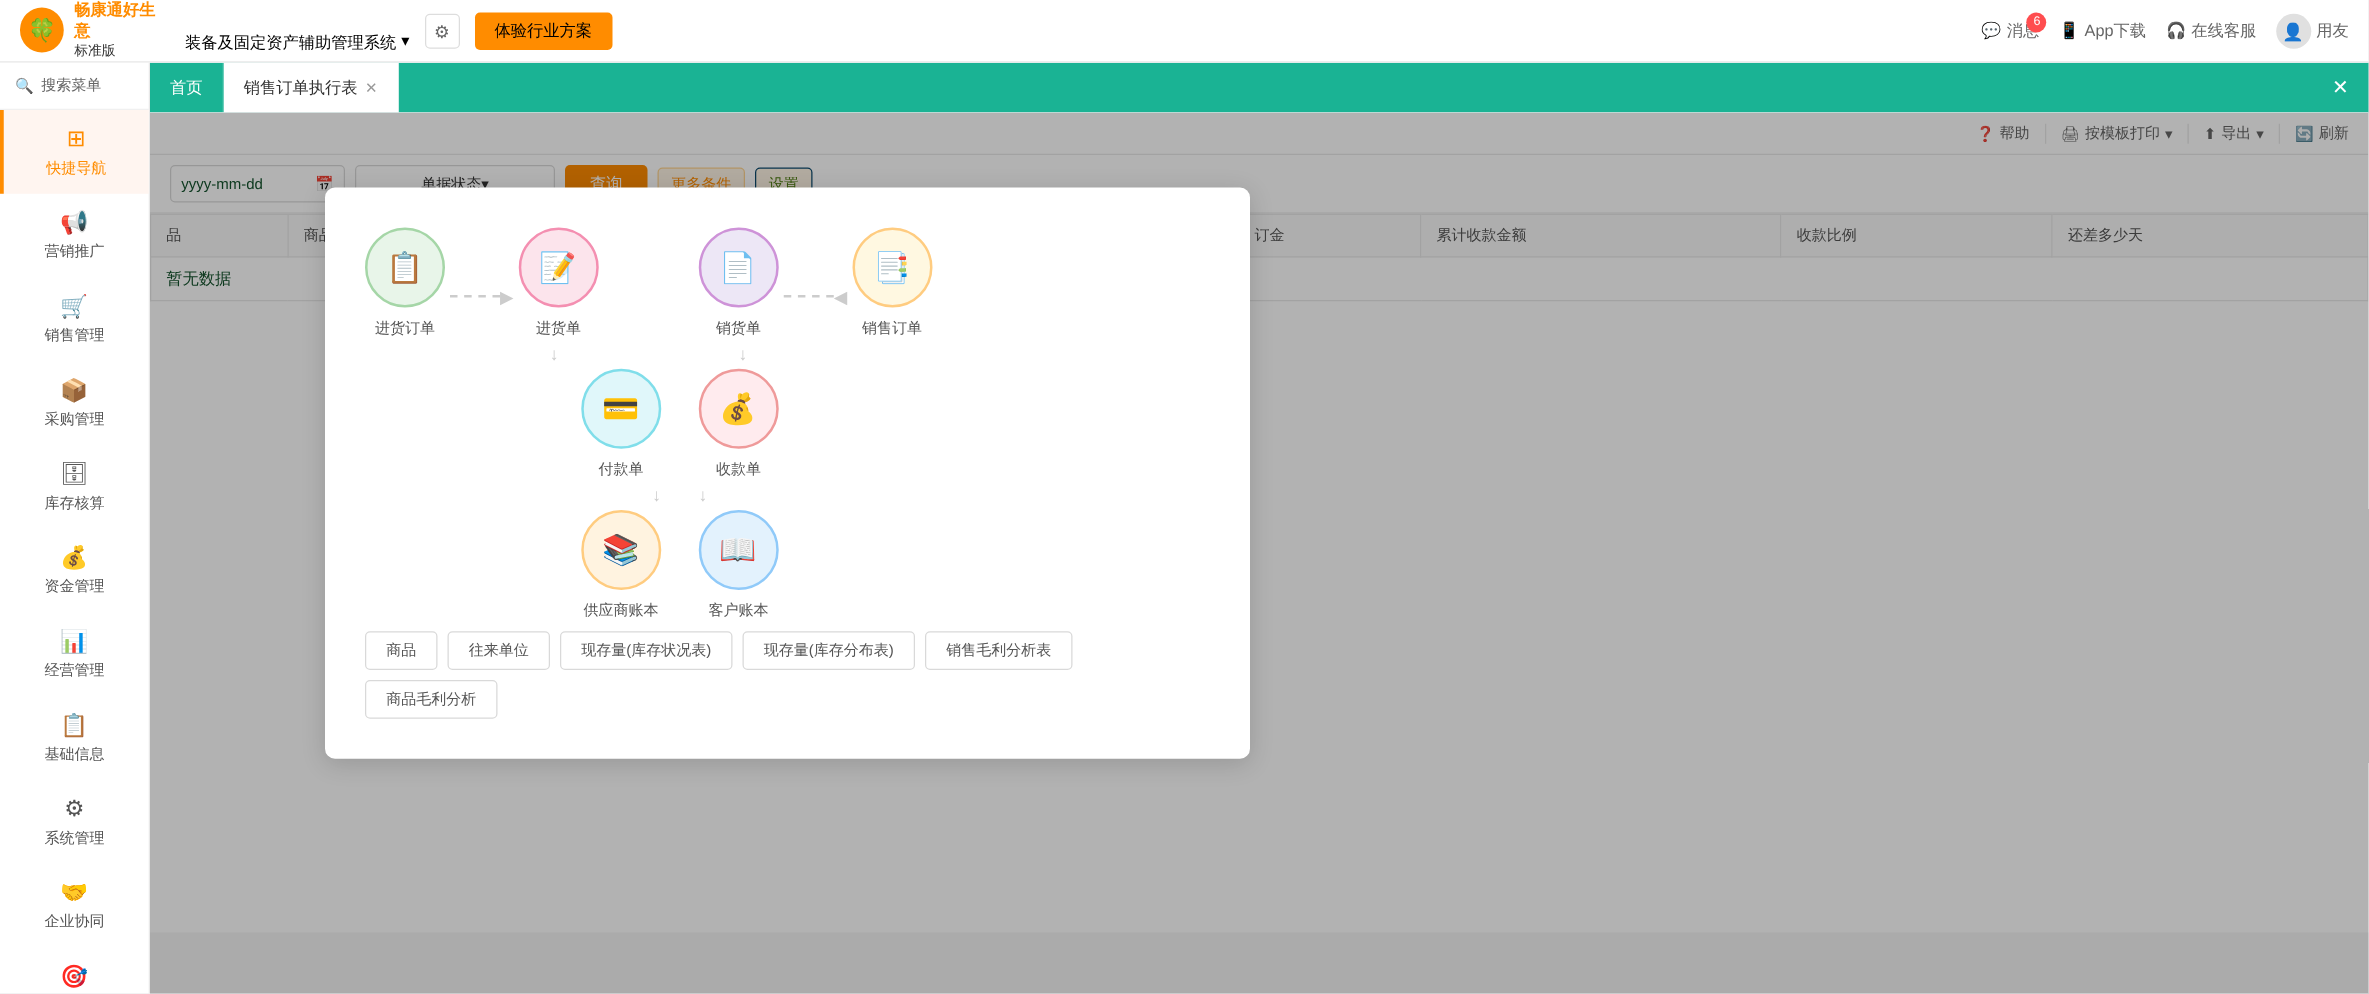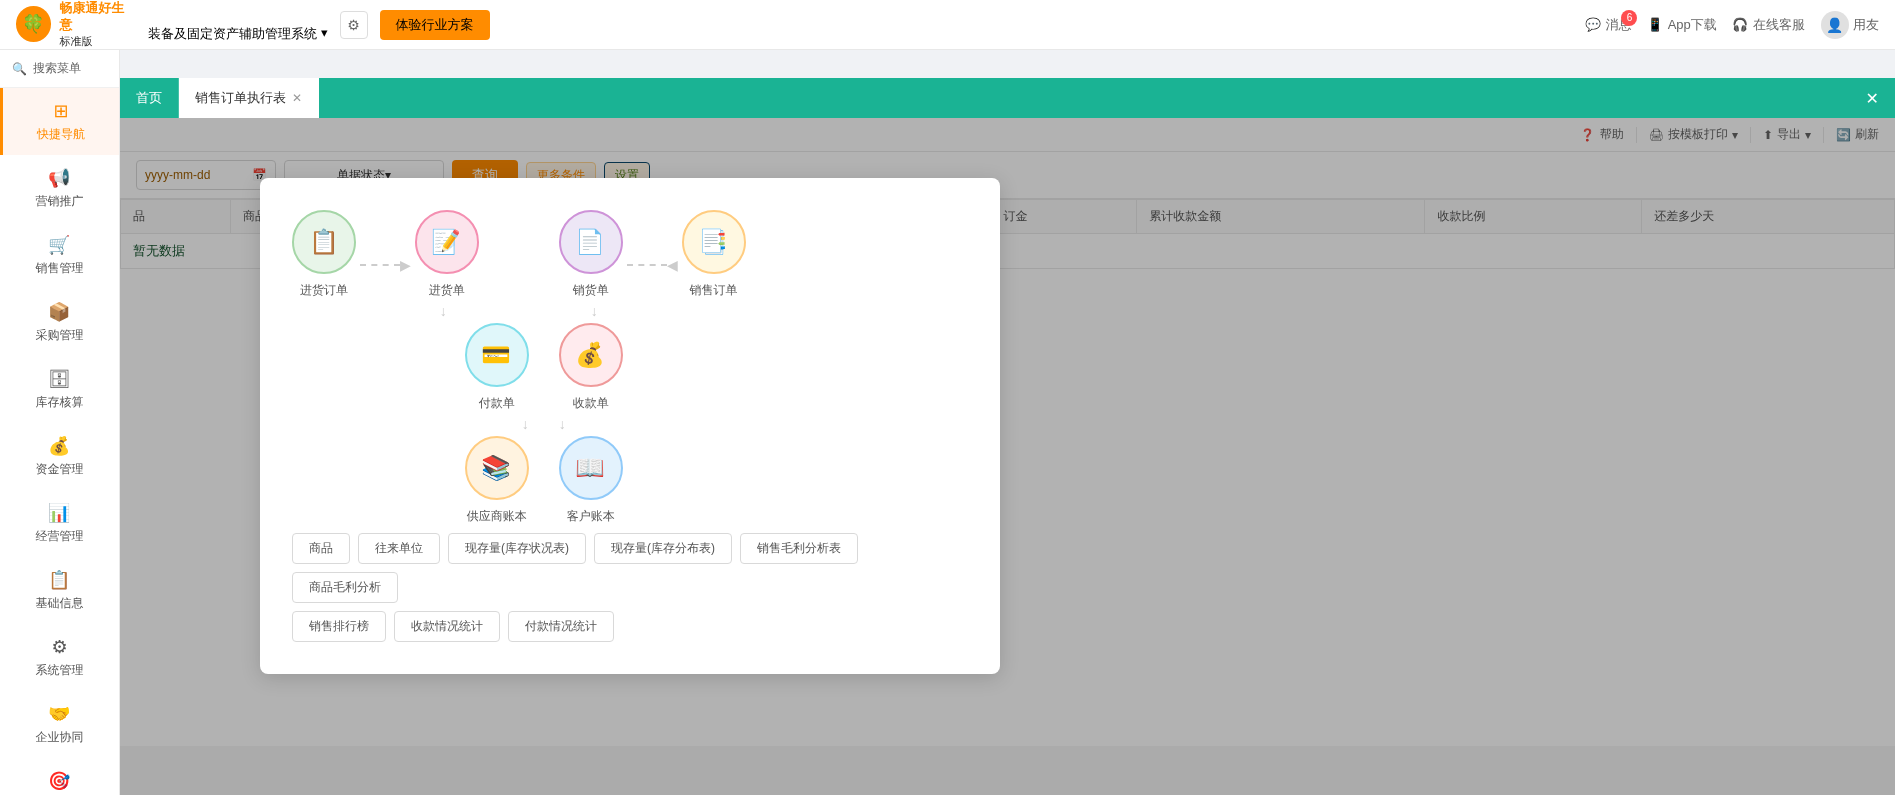--- a/index.html
+++ b/index.html
@@ -27,21 +27,21 @@
     .main-layout { display: flex; height: calc(795px - 50px); }
 
     
     .sidebar { width: 120px; background: #fff; border-right: 1px solid #e8e8e8; display: flex; flex-direction: column; }
     .search-menu { display: flex; align-items: center; gap: 6px; padding: 10px 12px; color: #666; font-size: 12px; border-bottom: 1px solid #f0f0f0; cursor: pointer; }
     .nav-item { display: flex; flex-direction: column; align-items: center; padding: 12px 8px; cursor: pointer; color: #555; font-size: 12px; gap: 4px; position: relative; }
     .nav-item.active { background: #fff5f0; color: #ff8c00; border-left: 3px solid #ff8c00; }
     .nav-icon { font-size: 18px; }
 
     
-    .content-area { flex: 1; display: flex; flex-direction: column; overflow: hidden; margin-top: 28px; }
+    .content-area { flex: 1; display: flex; flex-direction: column; overflow: hidden; }
 
     
     .tab-bar { display: flex; align-items: center; background: #1ab394; height: 40px; padding: 0 0 0 0; }
     .tab-item { display: flex; align-items: center; gap: 6px; padding: 0 16px; height: 40px; cursor: pointer; color: rgba(255,255,255,0.8); font-size: 13px; border-right: 1px solid rgba(255,255,255,0.2); }
     .tab-item.active { background: #fff; color: #333; }
     .tab-close { font-size: 12px; color: #999; cursor: pointer; }
     .tab-home { color: #fff; }
     .tab-spacer { flex: 1; }
     .tab-window-close { color: #fff; padding: 0 16px; cursor: pointer; font-size: 16px; }
 
@@ -222,21 +222,21 @@
         </div>
         <div class="toolbar-divider"></div>
         <div class="toolbar-btn">
           <span>🔄</span>
           <span>刷新</span>
         </div>
       </div>
 
       <div class="filter-bar">
         <div class="filter-date">
-          <span style="color:#a16207;font-size:12px;">yyyy-mm-dd</span>
+          <span style="color:#14532d;font-size:12px;">yyyy-mm-dd</span>
           <span>📅</span>
         </div>
         <div class="filter-select">
           <span>单据状态</span>
           <span>▾</span>
         </div>
         <button class="query-btn">查询</button>
         <span class="more-condition">更多条件</span>
         <span class="settings-btn">设置</span>
       </div>
@@ -360,25 +360,20 @@
 
           <div class="common-functions">
             <div class="func-buttons">
               <button class="func-btn">商品</button>
               <button class="func-btn">往来单位</button>
               <button class="func-btn">现存量(库存状况表)</button>
               <button class="func-btn">现存量(库存分布表)</button>
               <button class="func-btn">销售毛利分析表</button>
               <button class="func-btn">商品毛利分析</button>
             </div>
-            <div class="func-buttons" style="margin-top:8px;">
-              <button class="func-btn">销售排行榜</button>
-              <button class="func-btn">收款情况统计</button>
-              <button class="func-btn">付款情况统计</button>
-            </div>
           </div>
 
         </div>
       </div>
 
     </div>
   </div>
 </div>
 
 </body></html>

